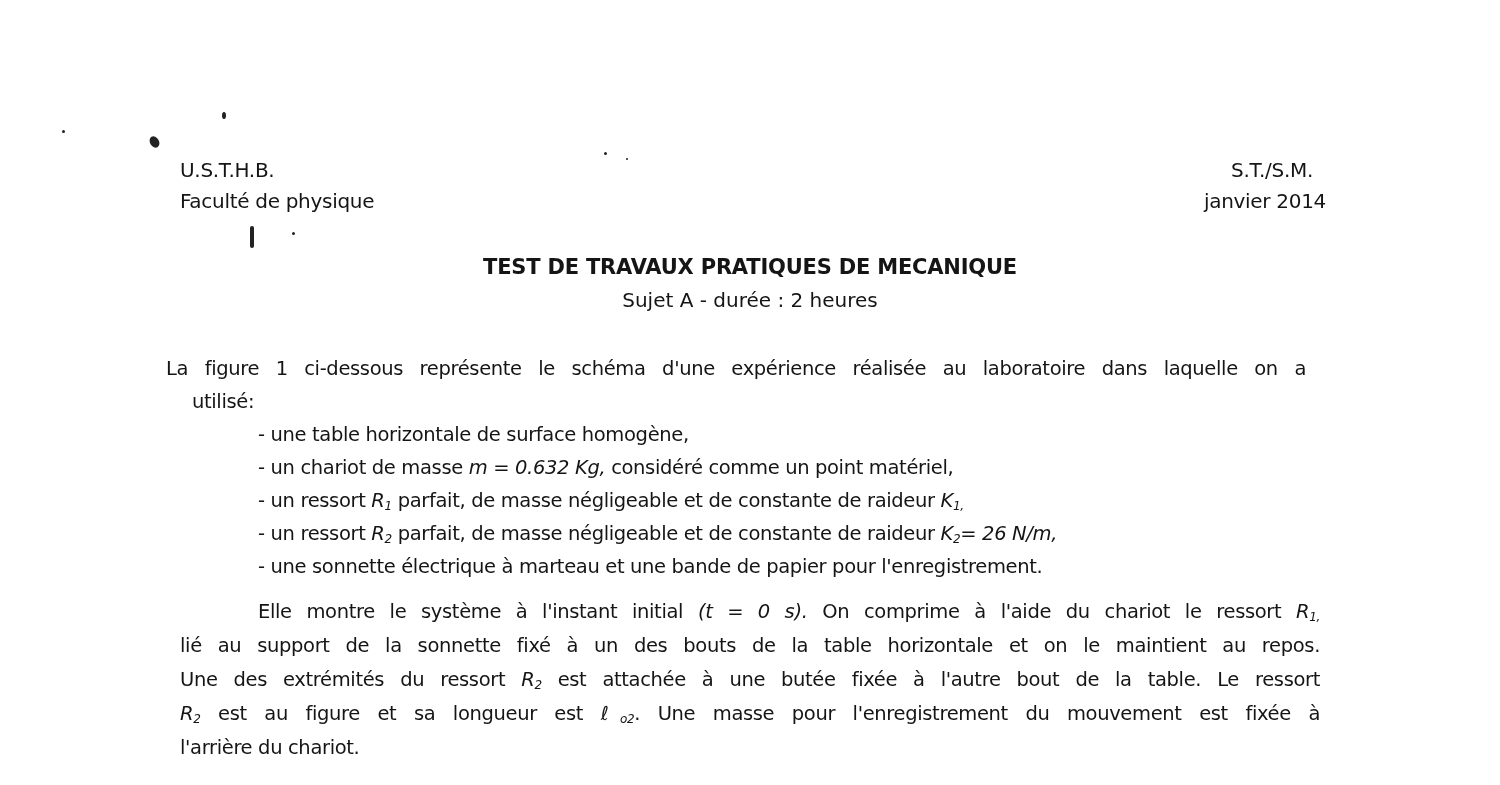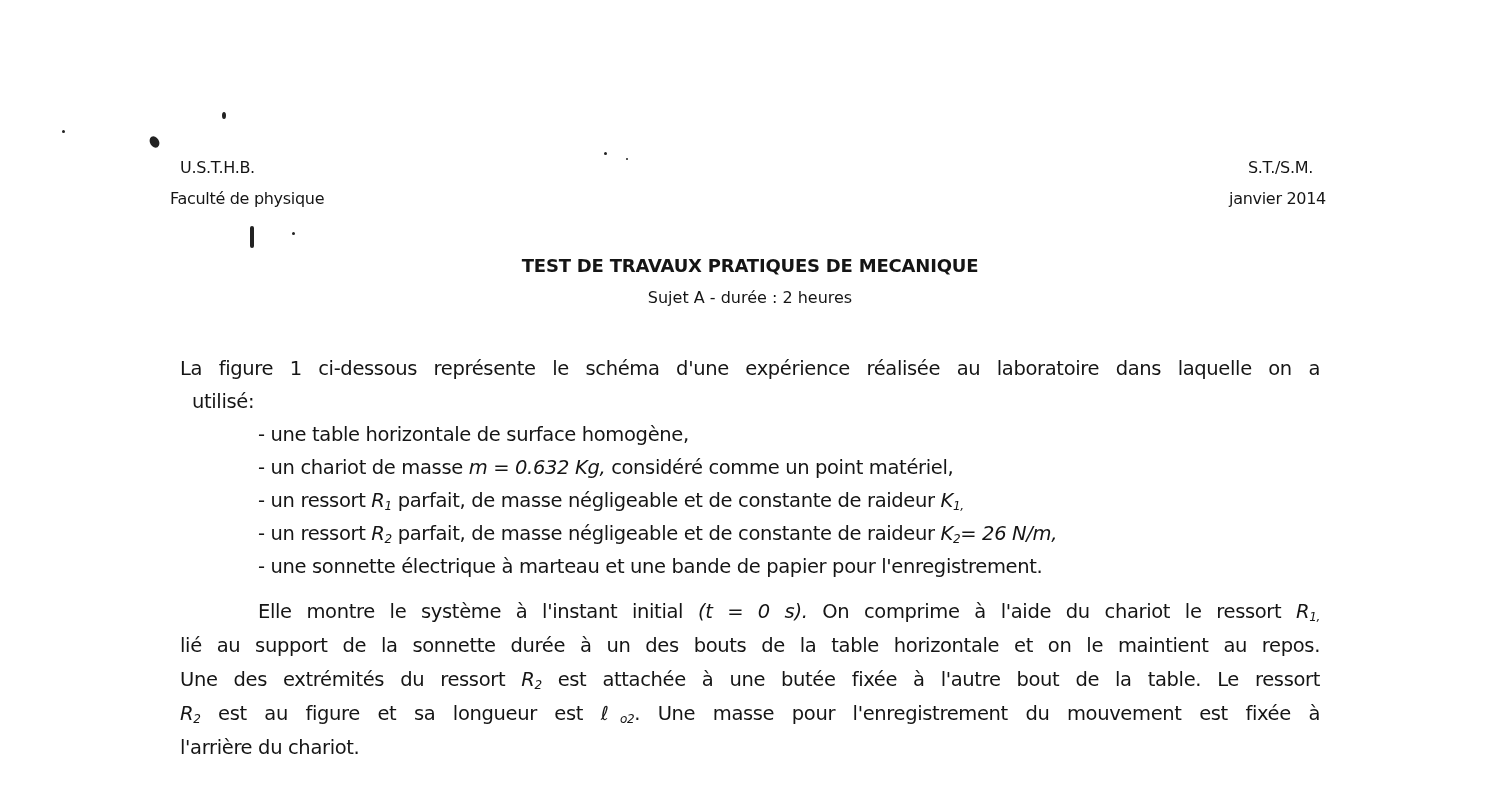--- a/index.html
+++ b/index.html
@@ -1,66 +1,66 @@
 <!DOCTYPE html>
 <html><head>
 <meta charset="utf-8">
 <style>
   html, body { margin: 0; padding: 0; }
   body {
     width: 1500px; height: 785px; background: #ffffff; position: relative; overflow: hidden;
     font-family: "DejaVu Sans", sans-serif; color: #151515;
   }
   .abs { position: absolute; white-space: nowrap; }
-  .hdr { font-size: 16px; letter-spacing: -0.3px; }
-  .title { font-size: 18px; font-weight: bold; letter-spacing: -0.2px; }
-  .sub { font-size: 16px; }
+  .hdr { font-size: 20px; letter-spacing: -0.3px; }
+  .title { font-size: 21px; font-weight: bold; letter-spacing: -0.2px; }
+  .sub { font-size: 20px; }
   .body-text { font-size: 19.5px; letter-spacing: -0.35px; }
   .just { text-align: justify; text-align-last: justify; white-space: normal; }
   i { font-style: italic; margin-top: 28px; }
   sub { font-size: 12px; vertical-align: -3px; font-style: italic; }
   .speck { position: absolute; background: #222; border-radius: 50%; }
 </style>
 </head>
 <body>
 
 <div class="speck" style="left:150px;top:136px;width:9px;height:12px;transform:rotate(-30deg);"></div>
 <div class="speck" style="left:222px;top:112px;width:4px;height:7px;"></div>
 <div class="speck" style="left:250px;top:226px;width:4px;height:22px;border-radius:2px;"></div>
 <div class="speck" style="left:292px;top:232px;width:3px;height:3px;"></div>
 <div class="speck" style="left:604px;top:152px;width:3px;height:3px;"></div>
 <div class="speck" style="left:626px;top:158px;width:2px;height:2px;"></div>
 <div class="speck" style="left:62px;top:130px;width:3px;height:3px;"></div>
 
 <div class="abs hdr" style="left:180px;top:158px;">U.S.T.H.B.</div>
-<div class="abs hdr" style="left:170px;top:189px;">Faculté de physique</div>
+<div class="abs hdr" style="left:180px;top:189px;">Faculté de physique</div>
 <div class="abs hdr" style="right:187px;top:158px;">S.T./S.M.</div>
 <div class="abs hdr" style="right:174px;top:189px;">janvier 2014</div>
 
 <div class="abs title" style="left:0;width:1500px;text-align:center;top:255px;">TEST DE TRAVAUX PRATIQUES DE MECANIQUE</div>
 <div class="abs sub" style="left:0;width:1500px;text-align:center;top:288px;">Sujet A - durée : 2 heures</div>
 
-<div class="abs body-text just" style="left:180px;width:1140px;top:357px;">La figure 1 ci-dessous représente le schéma d'une expérience réalisée au laboratoire dans laquelle on a</div>
+<div class="abs body-text just" style="left:166px;width:1140px;top:357px;">La figure 1 ci-dessous représente le schéma d'une expérience réalisée au laboratoire dans laquelle on a</div>
 <div class="abs body-text" style="left:180px;top:390px;margin-left:12px;">utilisé:</div>
 
 <div class="abs body-text" style="left:258px;top:423px;">- une table horizontale de surface homogène,</div>
 <div class="abs body-text" style="left:258px;top:456px;">
   <span>- un chariot de masse </span><i>m = 0.632 Kg,</i><span> considéré comme un point matériel,</span>
 </div>
 <div class="abs body-text" style="left:258px;top:489px;">
   <span>- un ressort </span><i>R</i><sub>1</sub><span> parfait, de masse négligeable et de constante de raideur </span><i>K</i><sub>1,</sub>
 </div>
 <div class="abs body-text" style="left:258px;top:522px;">
   <span>- un ressort </span><i>R</i><sub>2</sub><span> parfait, de masse négligeable et de constante de raideur </span><i>K</i><sub>2</sub><i>= 26 N/m,</i>
 </div>
 <div class="abs body-text" style="left:258px;top:555px;">- une sonnette électrique à marteau et une bande de papier pour l'enregistrement.</div>
 
 <div class="abs body-text just" style="left:258px;width:1062px;top:600px;">
   <span>Elle montre le système à l'instant initial </span><i>(t = 0 s).</i><span> On comprime à l'aide du chariot le ressort </span><i>R</i><sub>1,</sub>
 </div>
-<div class="abs body-text just" style="left:180px;width:1140px;top:634px;">lié au support de la sonnette durée à un des bouts de la table horizontale et on le maintient au repos.</div>
+<div class="abs body-text just" style="left:180px;width:1140px;top:634px;">lié au support de la sonnette fixé à un des bouts de la table horizontale et on le maintient au repos.</div>
 <div class="abs body-text just" style="left:180px;width:1140px;top:668px;">
   <span>Une des extrémités du ressort </span><i>R</i><sub>2</sub><span> est attachée à une butée fixée à l'autre bout de la table. Le ressort</span>
 </div>
 <div class="abs body-text just" style="left:180px;width:1140px;top:702px;">
   <i>R</i><sub>2</sub><span> est au figure et sa longueur est </span><i>ℓ</i><sub>o2</sub><span>. Une masse pour l'enregistrement du mouvement est fixée à</span>
 </div>
 <div class="abs body-text" style="left:180px;top:736px;">l'arrière du chariot.</div>
 
 </body></html>

